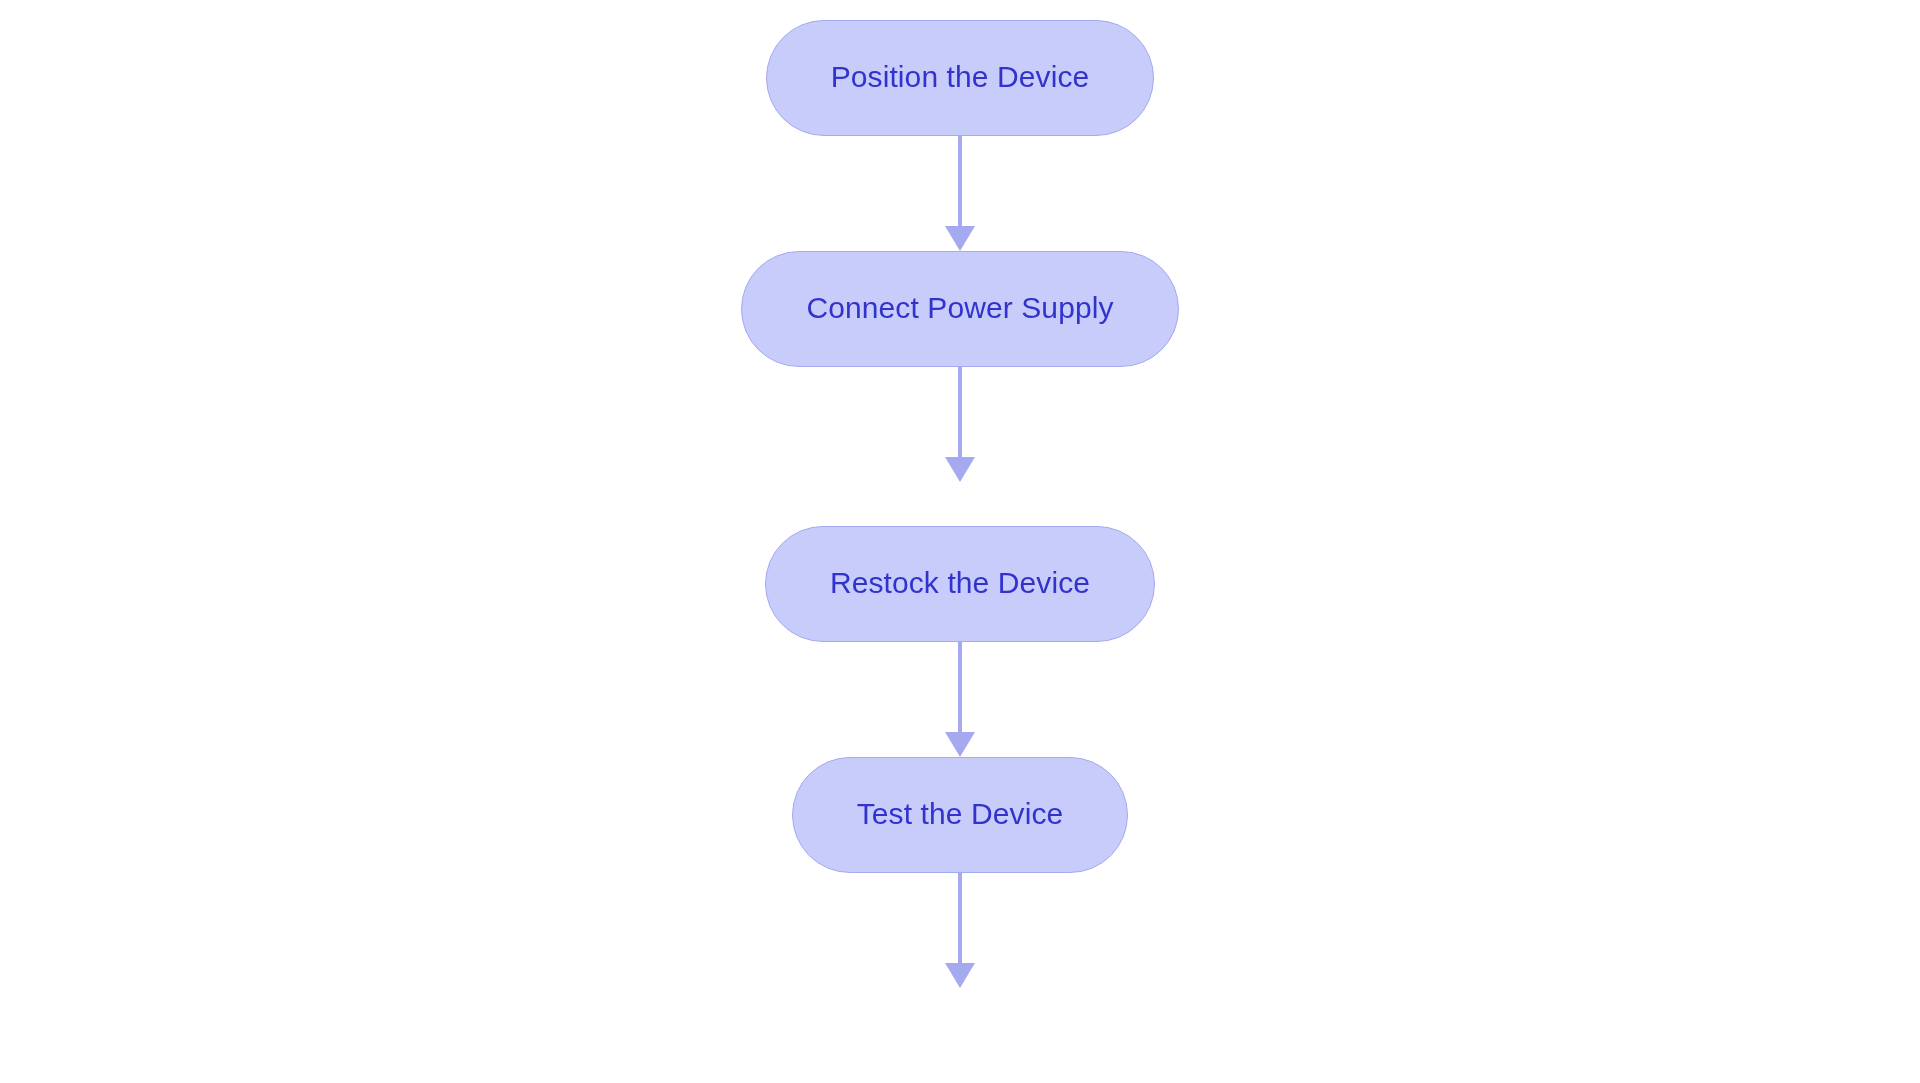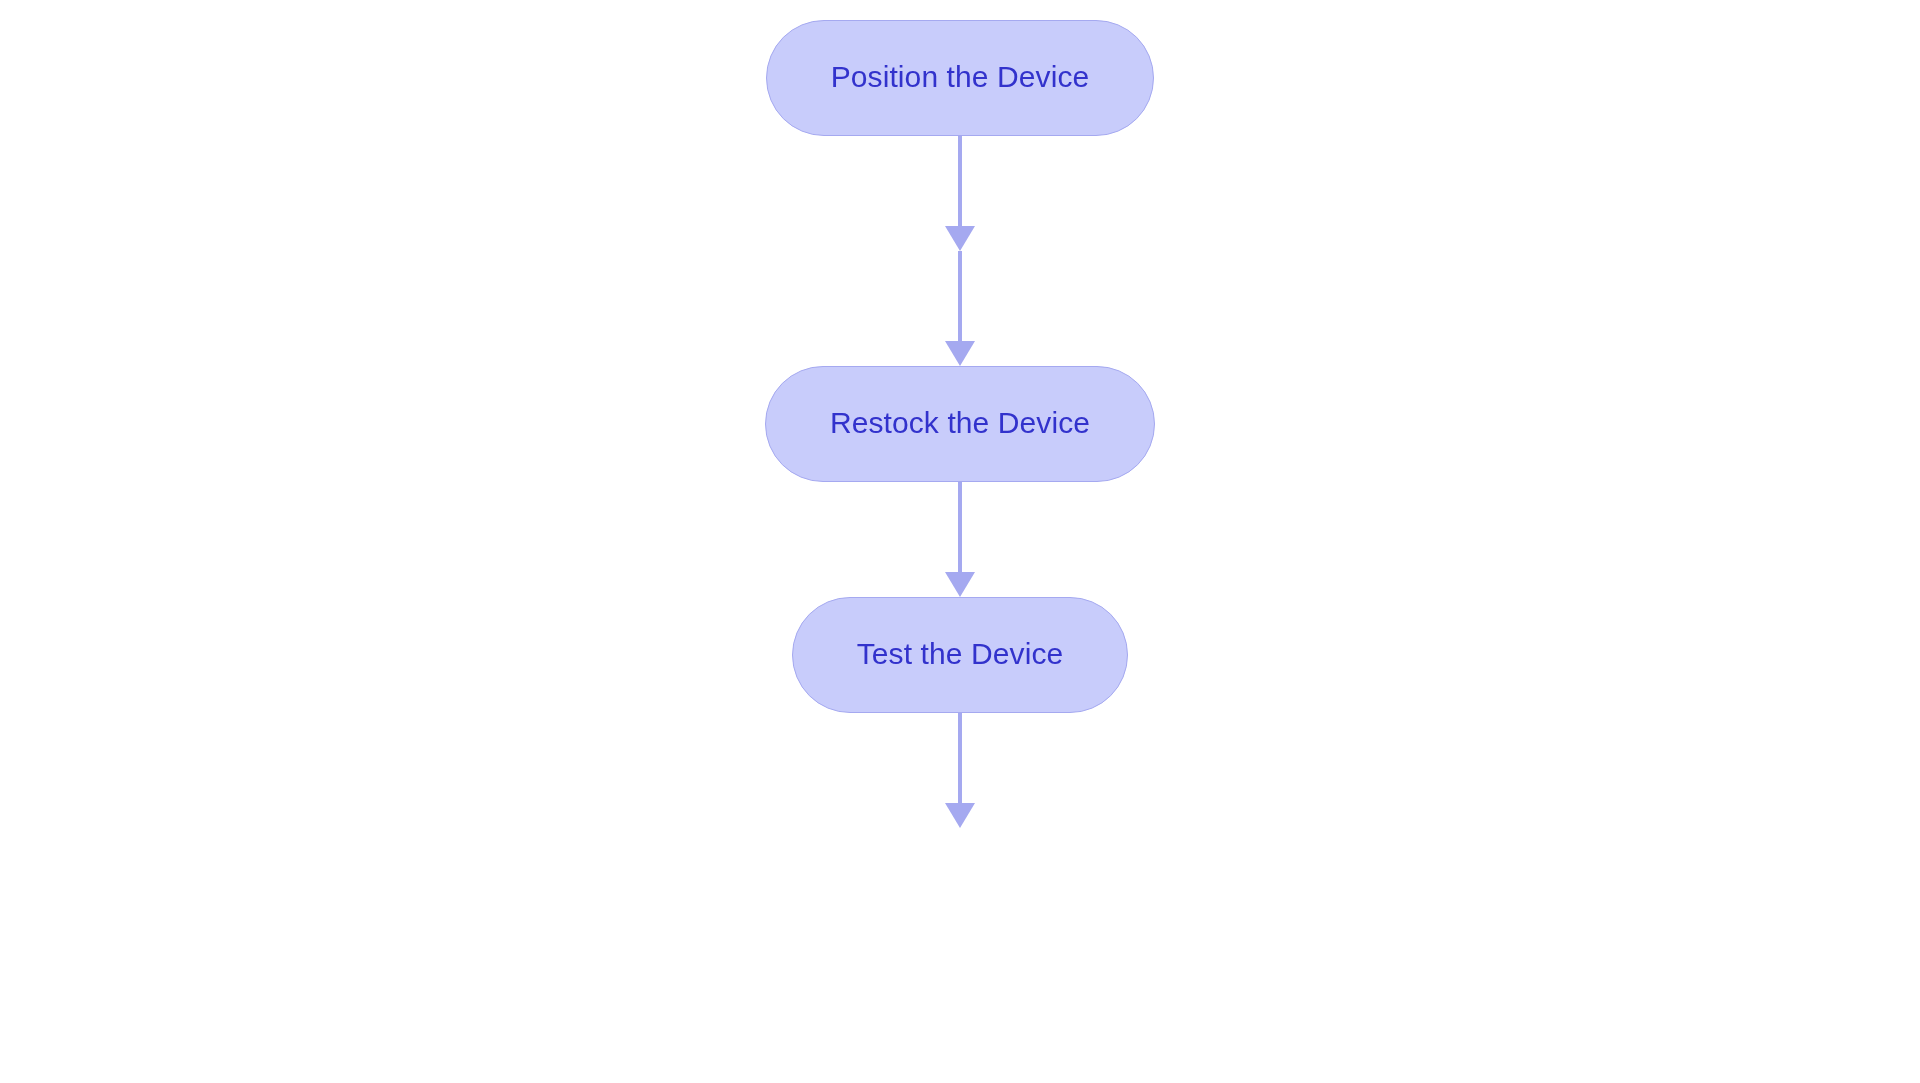--- a/index.html
+++ b/index.html
@@ -52,21 +52,21 @@
   }
 
   .flow-node .node-label {
     display: block;
     padding: 0 0 2px 0;
   }
 
   
   .flow-node.w-1 { padding: 0 64px; }
   .flow-node.w-2 { padding: 0 64px; }
-  .flow-node.w-3 { padding: 0 64px; }
+  .flow-node.w-3 { padding: 0 64px; margin-top: 44px; }
   .flow-node.w-4 { padding: 11px 64px; }
   .flow-node.w-5 { padding: 0 64px; }
 
   .flow-connector {
     position: relative;
     width: 30px;
     height: 115px;
     display: flex;
     justify-content: center;
     flex: none;
@@ -104,20 +104,23 @@
 
     <div class="flow-node w-1">
       <span class="node-label">Position the Device</span>
     </div>
 
     <div class="flow-connector">
       <span class="connector-line"></span>
       <span class="connector-head"></span>
     </div>
 
+    <div class="flow-node w-2">
+      <span class="node-label">Connect Power Supply</span>
+    </div>
 
     <div class="flow-connector">
       <span class="connector-line"></span>
       <span class="connector-head"></span>
     </div>
 
     <div class="flow-node w-3">
       <span class="node-label">Restock the Device</span>
     </div>
 

